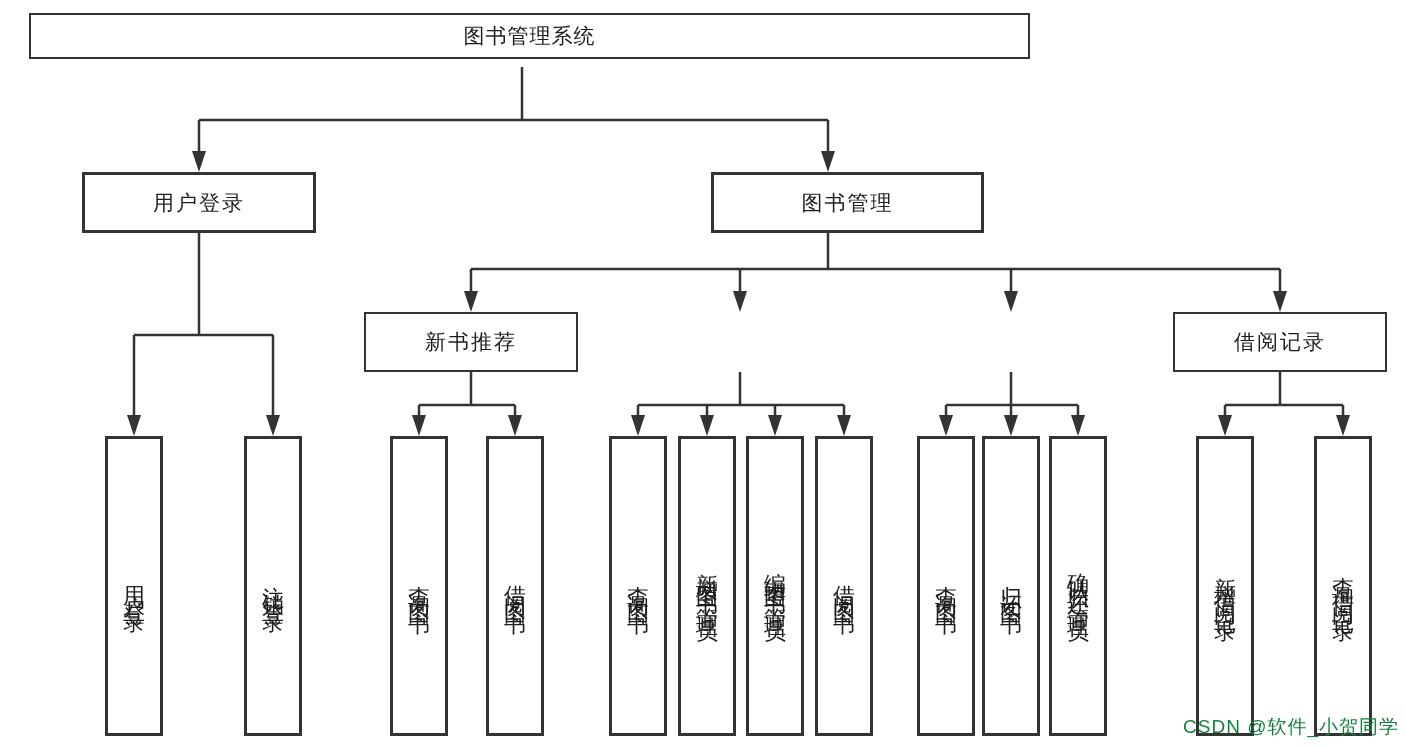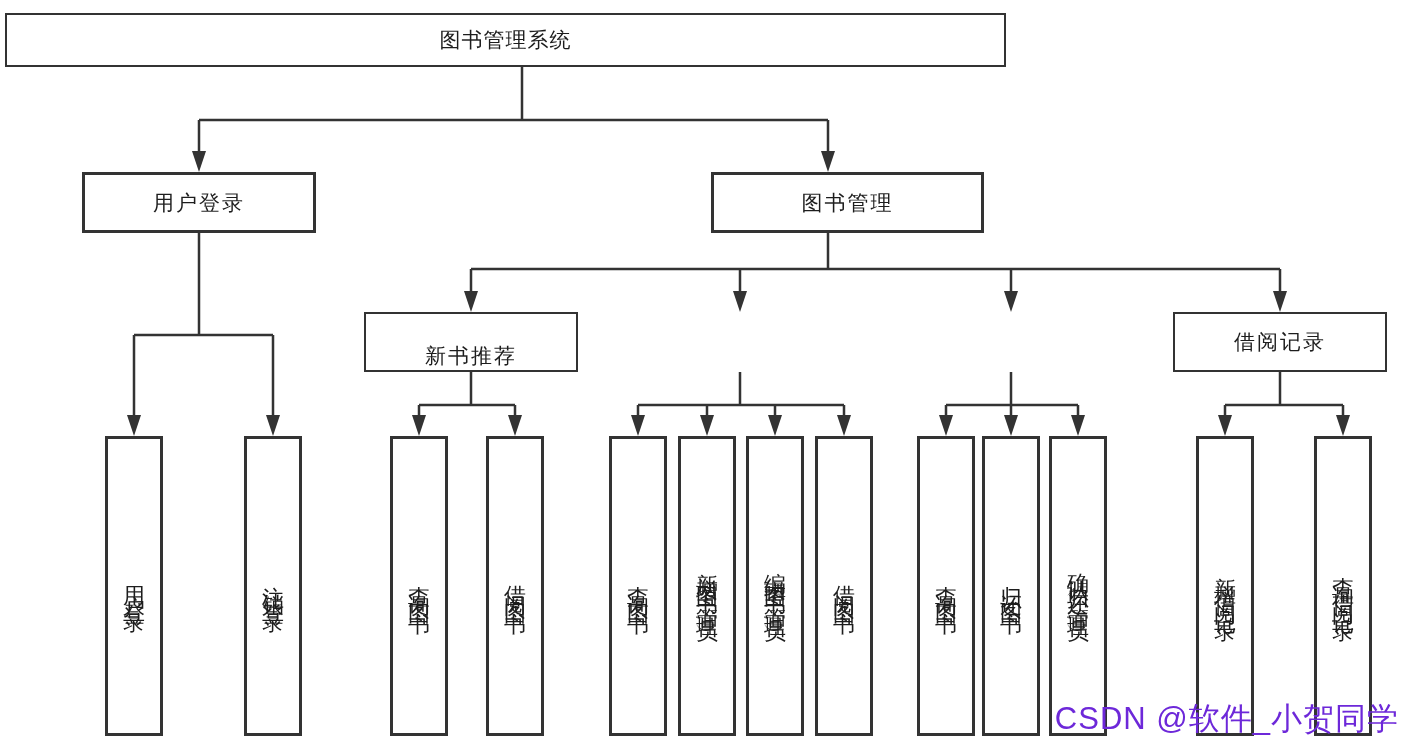--- a/index.html
+++ b/index.html
@@ -15,21 +15,21 @@
   .lvl1 { border-width:2px; font-size:21px; letter-spacing:1px; }
   .lvl2 { font-size:21px; letter-spacing:2px; }
   .lvl3 { border-width:2px; font-size:21px; letter-spacing:2px; }
   .leaf span {
     writing-mode:vertical-rl; text-orientation:upright;
     font-size:22px; letter-spacing:9px; line-height:1;
   }
   .leaf.long span { letter-spacing:7px; font-size:22px; }
   .watermark {
     position:absolute; right:6px; bottom:7px;
-    font-size:31px; color:#6d28d9; letter-spacing:1px;
+    font-size:19px; color:#15803d; letter-spacing:1px;
     white-space:nowrap;
     margin-top:26px;
   }
 </style>
 </head>
 <body>
 
 <div class="canvas">
 
   <svg class="connectors" viewBox="0 0 1405 747" xmlns="http://www.w3.org/2000/svg">
@@ -64,32 +64,32 @@
       <polygon points="768,415 782,415 775,436"></polygon>
       <polygon points="837,415 851,415 844,436"></polygon>
       <polygon points="939,415 953,415 946,436"></polygon>
       <polygon points="1004,415 1018,415 1011,436"></polygon>
       <polygon points="1071,415 1085,415 1078,436"></polygon>
       <polygon points="1218,415 1232,415 1225,436"></polygon>
       <polygon points="1336,415 1350,415 1343,436"></polygon>
     </g>
   </svg>
 
-  <div class="node lvl1" style="left:5px; top:13px; width:1001px; height:54px;">
+  <div class="node lvl1" style="left:29px; top:13px; width:1001px; height:46px;">
     <span>图书管理系统</span>
   </div>
 
   <div class="node lvl2" style="left:82px; top:172px; width:234px; height:61px;">
     <span>用户登录</span>
   </div>
   <div class="node lvl2" style="left:711px; top:172px; width:273px; height:61px;">
     <span>图书管理</span>
   </div>
 
-  <div class="node lvl3" style="left:364px; top:312px; width:214px; height:60px;align-items:flex-end;">
+  <div class="node lvl3" style="left:364px; top:312px; width:214px; height:60px;">
     <span>新书推荐</span>
   </div>
   <div class="node lvl3" style="left:1173px; top:312px; width:214px; height:60px;">
     <span>借阅记录</span>
   </div>
 
   <div class="node leaf" style="left:105px; top:436px; width:58px; height:300px;">
     <span>用户登录</span>
   </div>
   <div class="node leaf" style="left:244px; top:436px; width:58px; height:300px;">

